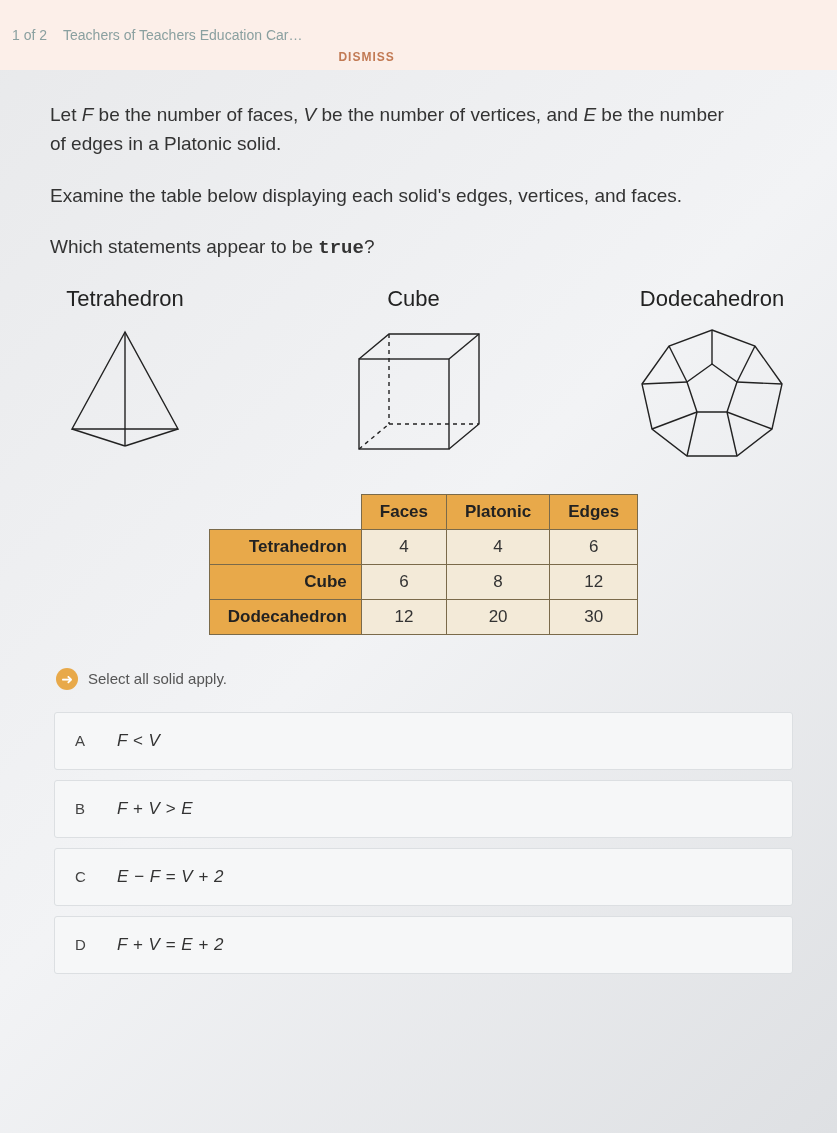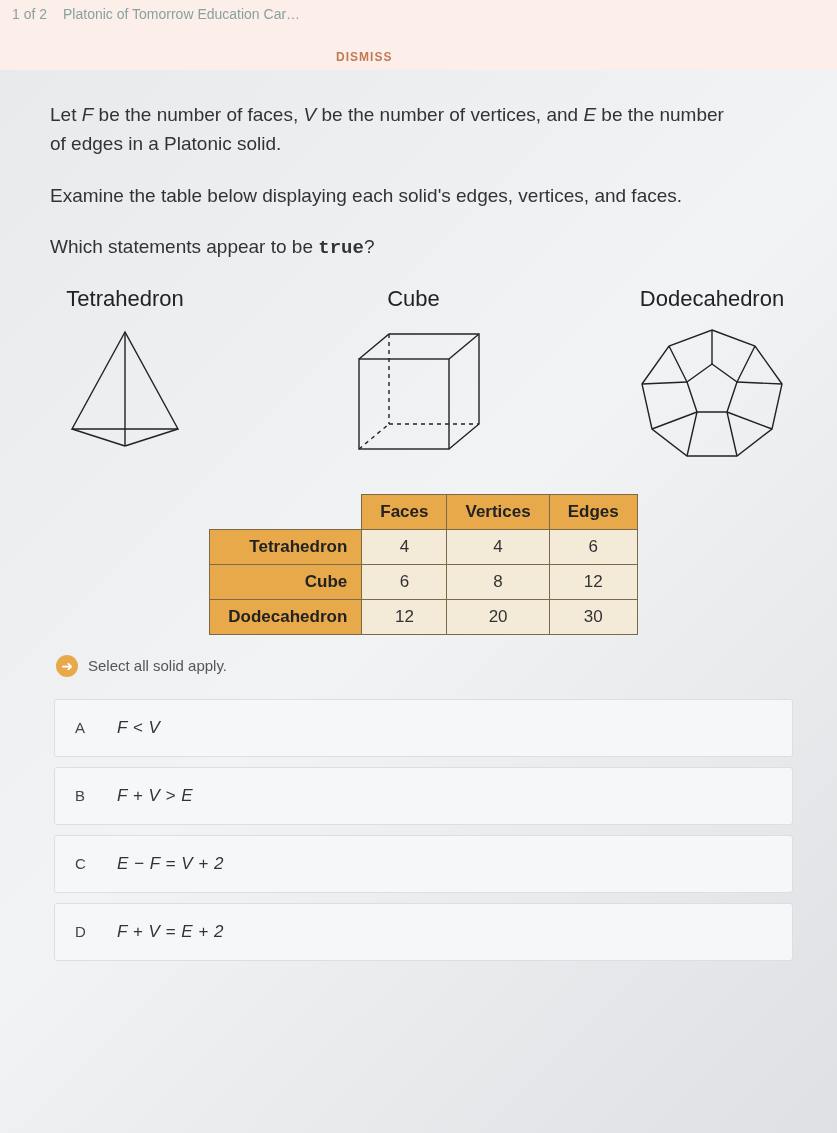--- a/index.html
+++ b/index.html
@@ -9,21 +9,21 @@
     font-family: Arial, Helvetica, sans-serif;
     background: linear-gradient(135deg, #e8e9eb 0%, #f2f3f5 50%, #dee0e3 100%);
     color: #2a2a2a;
     overflow: hidden;
     position: relative;
   }
   .banner {
     background: #fcefe9;
     padding: 6px 12px;
     display: flex;
-    align-items: flex-start;
+    align-items: center;
     gap: 16px;
     font-size: 14px;
     color: #7a8a8a;
   }
   .banner .count { color: #8aa0a0; }
   .banner .title { color: #8aa0a0; flex: 0 0 auto; }
   .banner .dismiss {
     color: #c27a54;
     font-weight: bold;
     letter-spacing: 1px;
@@ -57,21 +57,21 @@
     gap: 8px;
   }
   .solid-label {
     font-size: 22px;
     color: #222;
     margin-bottom: 4px;
   }
   .solid svg { display: block; }
   .data-table {
     border-collapse: collapse;
-    margin: 0 auto 20px auto;
+    margin: 0 auto 33px auto;
     font-size: 17px;
   }
   .data-table th, .data-table td {
     border: 1px solid #7a6a4a;
     padding: 7px 18px;
     text-align: center;
   }
   .data-table th {
     background: #e8a94a;
     font-weight: bold;
@@ -130,21 +130,21 @@
   .option .formula {
     font-style: italic;
     letter-spacing: 0.5px;
   }
 </style>
 </head>
 <body>
 
 <div class="banner">
   <span class="count">1 of 2</span>
-  <span class="title">Platonic of Tomorrow Education Car…</span>
+  <span class="title">Teachers of Teachers Education Car…</span>
   <span class="dismiss">DISMISS</span>
 </div>
 
 <div class="content">
 
   <p class="question-text">
     <span>Let </span><span class="italic">F</span><span> be the number of faces, </span><span class="italic">V</span><span> be the number of vertices, and </span><span class="italic">E</span><span> be the number</span><br>
     <span>of edges in a Platonic solid.</span>
   </p>
 
@@ -197,21 +197,21 @@
         </g>
       </svg>
     </div>
   </div>
 
   <table class="data-table">
     <tbody>
         <tr>
       <td class="corner"></td>
       <th>Faces</th>
-      <th>Vertices</th>
+      <th>Platonic</th>
       <th>Edges</th>
     </tr>
     <tr>
       <th class="rowhead">Tetrahedron</th>
       <td>4</td>
       <td>4</td>
       <td>6</td>
     </tr>
     <tr>
       <th class="rowhead">Cube</th>

